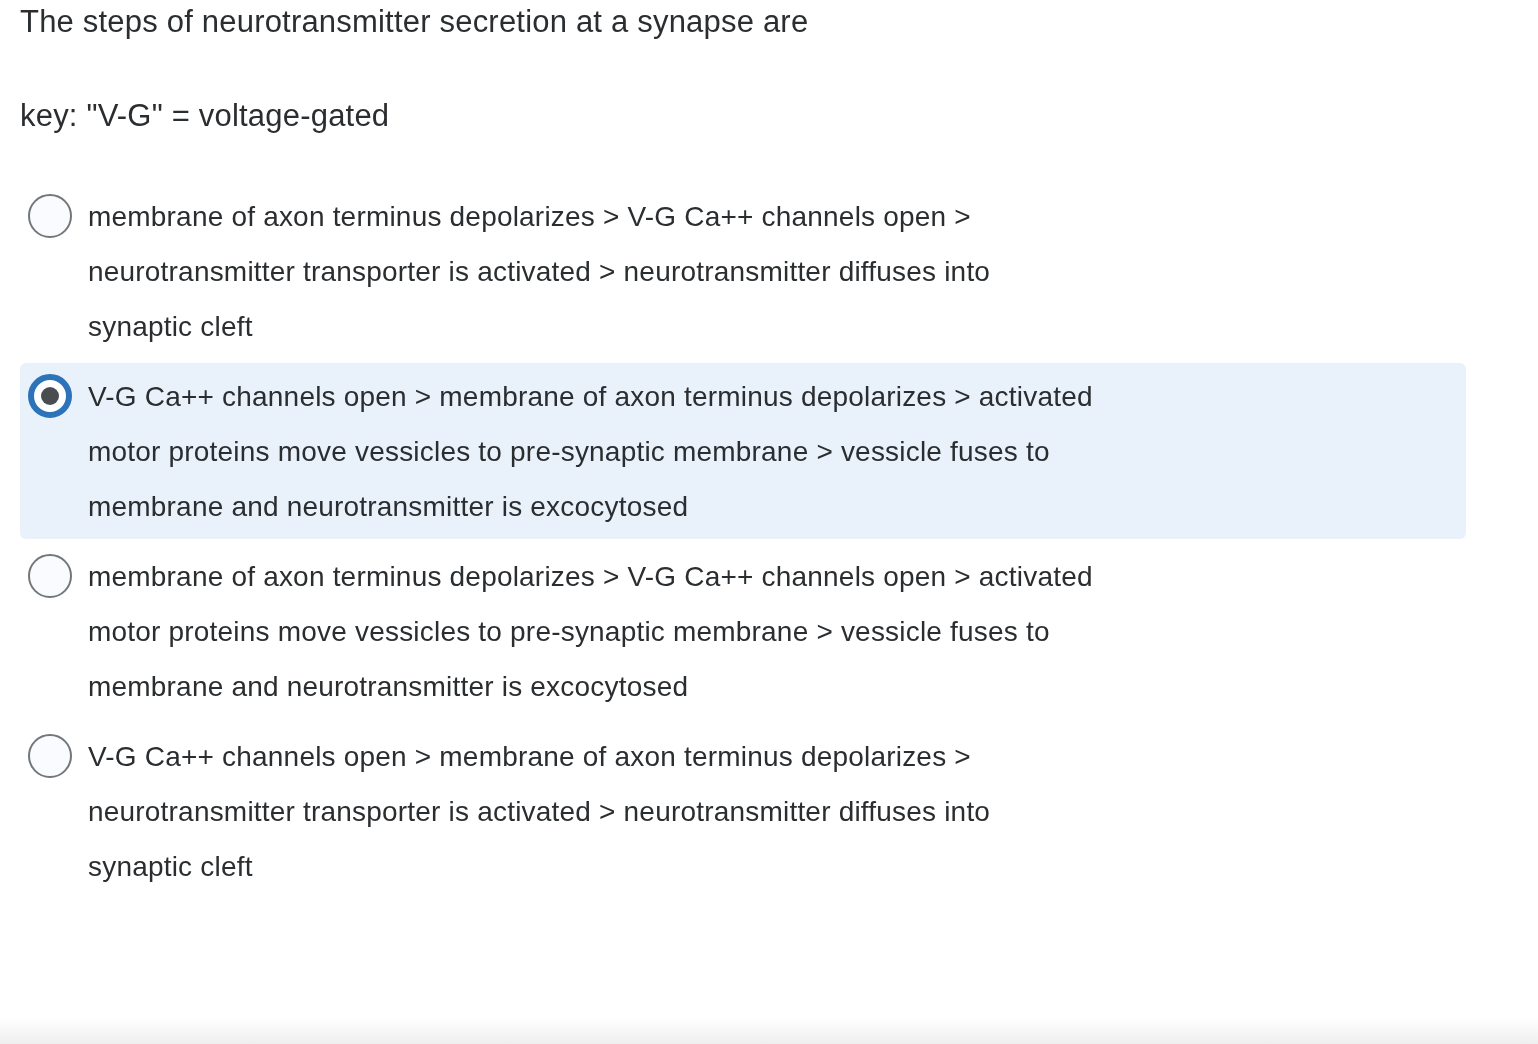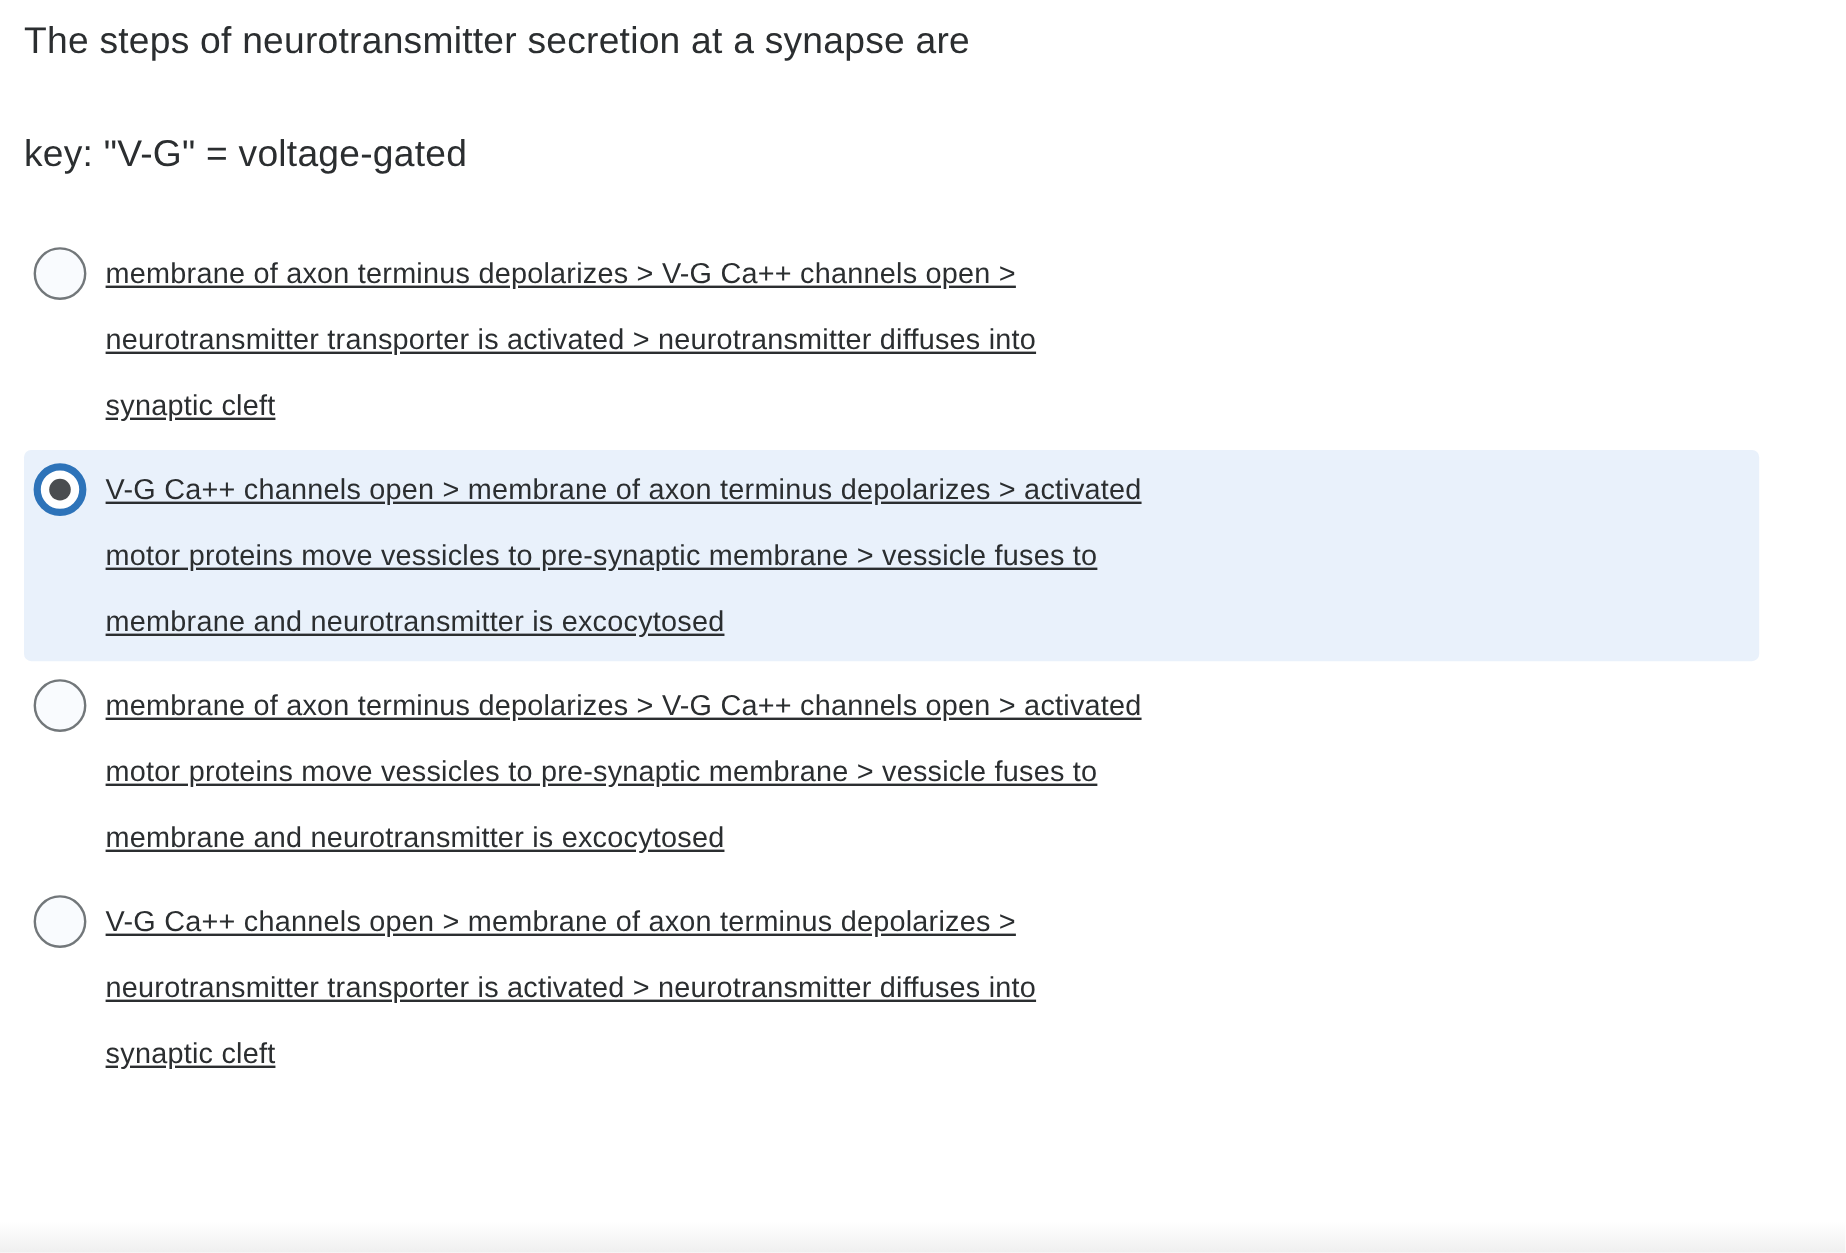--- a/index.html
+++ b/index.html
@@ -11,21 +11,21 @@
     width: 1538px;
     height: 1044px;
     overflow: hidden;
     background: #ffffff;
     display: flex;
     flex-direction: column;
     font-family: "Liberation Sans", "DejaVu Sans", sans-serif;
     color: var(--text, #2b2e30);
   }
   .content {
-    padding: 12px 40px 0 20px;
+    padding: 0 40px 0 20px;
     flex: 0 0 auto;
   }
   .question-title {
     font-size: 31px;
     font-weight: 400;
     line-height: 44px;
     margin: 0;
     letter-spacing: 0.2px;
   }
   .key-note {
@@ -70,25 +70,24 @@
     position: absolute;
     width: 18px;
     height: 18px;
     border-radius: 50%;
     background: var(--radio-dot, #4a4d50);
     top: 50%;
     left: 50%;
     transform: translate(-50%, -50%);
   }
   .option-text {
-    font-size: 24px;
+    font-size: 28px;
     line-height: 55px;
     letter-spacing: 0.2px;
     white-space: pre-line;
-    text-decoration: underline;
   }
   .bottom-edge {
     margin-top: auto;
     width: 1538px;
     height: 26px;
     background: linear-gradient(to bottom, #ffffff, #efefef);
   }
 </style>
 </head>
 <body>

